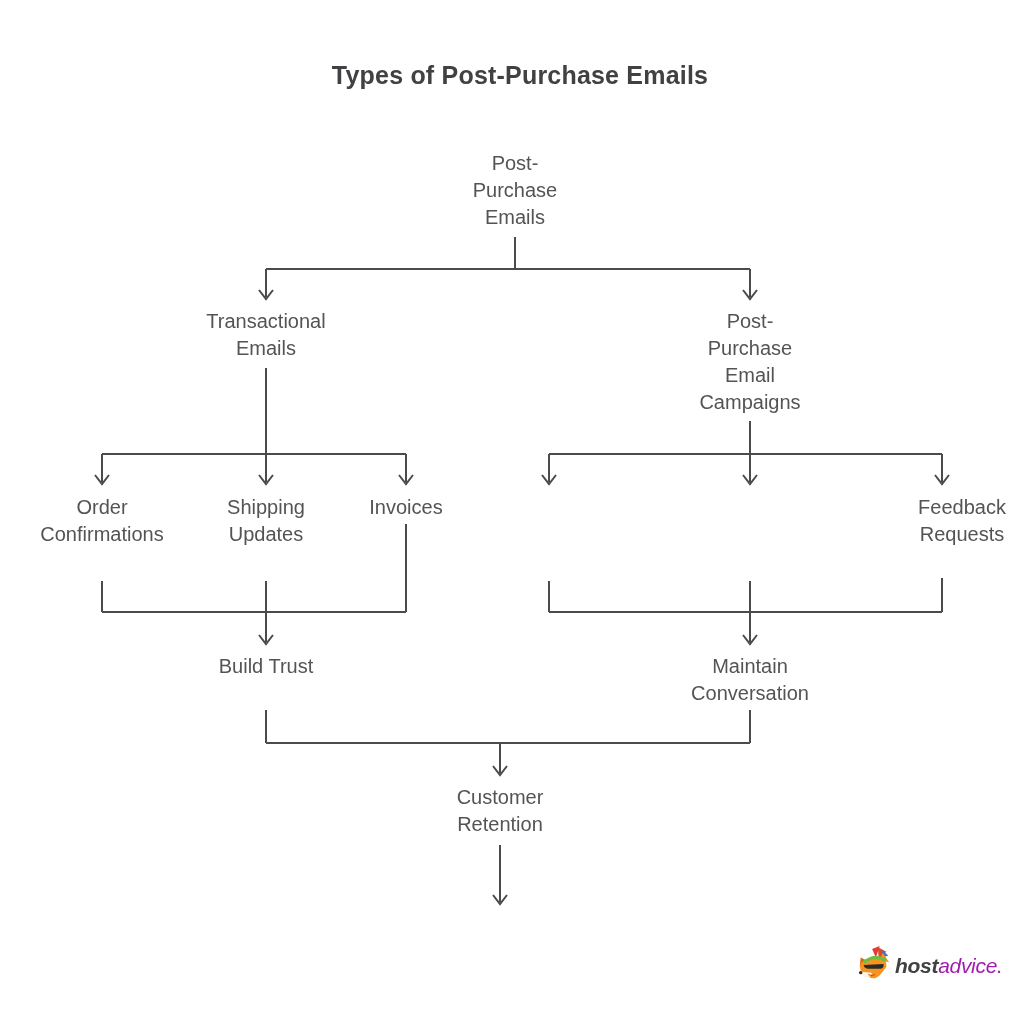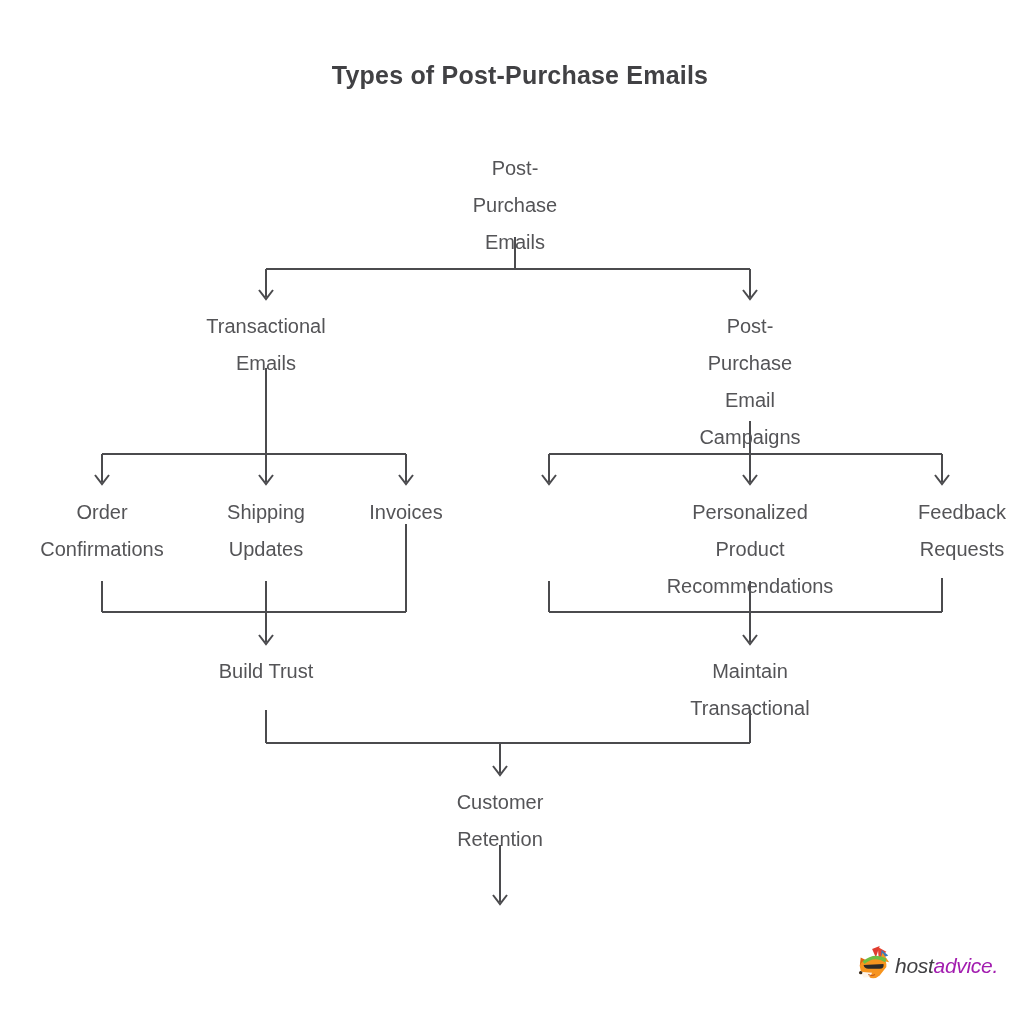--- a/index.html
+++ b/index.html
@@ -7,31 +7,31 @@
     position:relative;width:1024px;height:1016px;background:#ffffff;overflow:hidden;
     font-family:"Liberation Sans","DejaVu Sans",sans-serif;
   }
   .title{
     position:absolute;left:0;top:60px;width:1024px;text-align:center;
     font-size:25px;line-height:30px;font-weight:bold;color:#414144;letter-spacing:.2px;padding-left:8px;
   }
   .connectors{position:absolute;left:0;top:0;}
   .node{
     position:absolute;transform:translateX(-50%);text-align:center;
-    font-size:20px;line-height:37px;color:#545457;white-space:pre-line;
+    font-size:20px;line-height:27px;color:#545457;white-space:pre-line;
   }
   .logo{
     position:absolute;left:855px;top:946px;display:flex;align-items:center;
   }
   .logo-icon{width:38px;height:40px;flex:0 0 auto;}
   .logo-text{
     font-style:italic;font-size:21px;line-height:40px;letter-spacing:-0.3px;
     white-space:nowrap;margin-left:2px;
   }
-  .brand-bold{font-weight:normal;color:#414043;}
+  .brand-bold{font-weight:bold;color:#414043;}
   .brand-light{font-weight:normal;color:#a21caf;}
 </style>
 </head>
 <body>
 
 <div class="stage">
 
   <div class="title">Types of Post-Purchase Emails</div>
 
   <svg class="connectors" width="1024" height="1016" viewBox="0 0 1024 1016">
@@ -94,31 +94,28 @@
 
   <div class="node" style="left:102px;top:494px;">Order
 Confirmations</div>
 
   <div class="node" style="left:266px;top:494px;">Shipping
 Updates</div>
 
   <div class="node" style="left:406px;top:494px;">Invoices</div>
 
 
-  <div class="node" style="left:750px;top:494px;">Personalized
-Product
-Recommendations</div>
 
   <div class="node" style="left:942px;top:494px;margin-left:20px;">Feedback
 Requests</div>
 
   <div class="node" style="left:266px;top:653px;">Build Trust</div>
 
   <div class="node" style="left:750px;top:653px;">Maintain
-Transactional</div>
+Conversation</div>
 
   <div class="node" style="left:500px;top:784px;">Customer
 Retention</div>
 
 
   <div class="logo">
     <svg class="logo-icon" viewBox="0 0 40 42">
 
       <polygon points="18,3 26,0 22,12" fill="#e03c31"></polygon>
       <polygon points="24,1 33,6 25,14" fill="#e8432d"></polygon>

